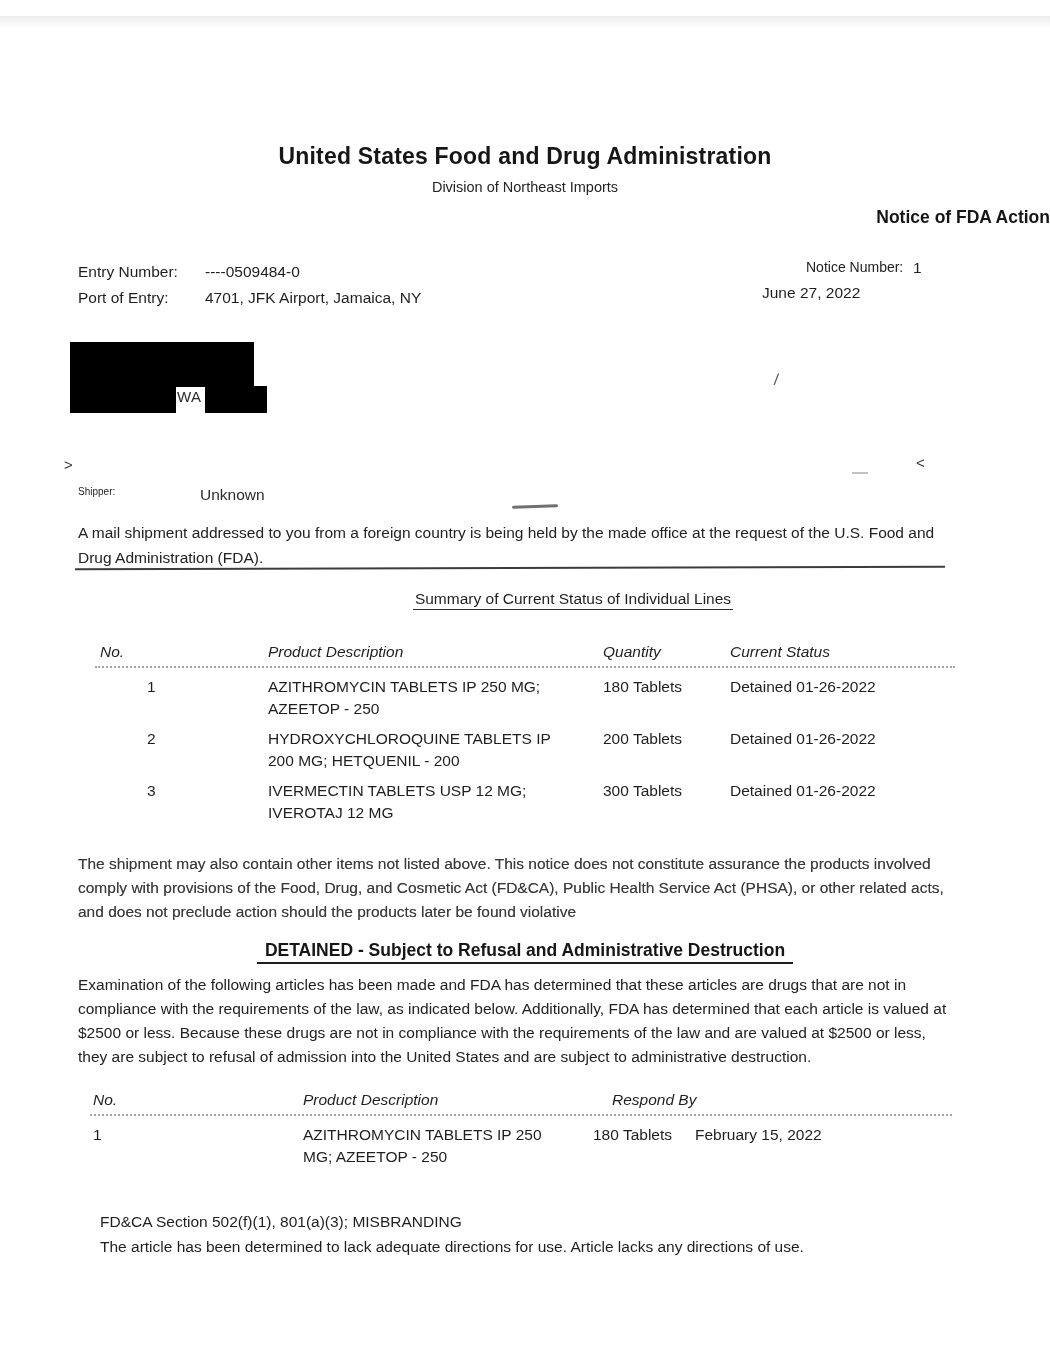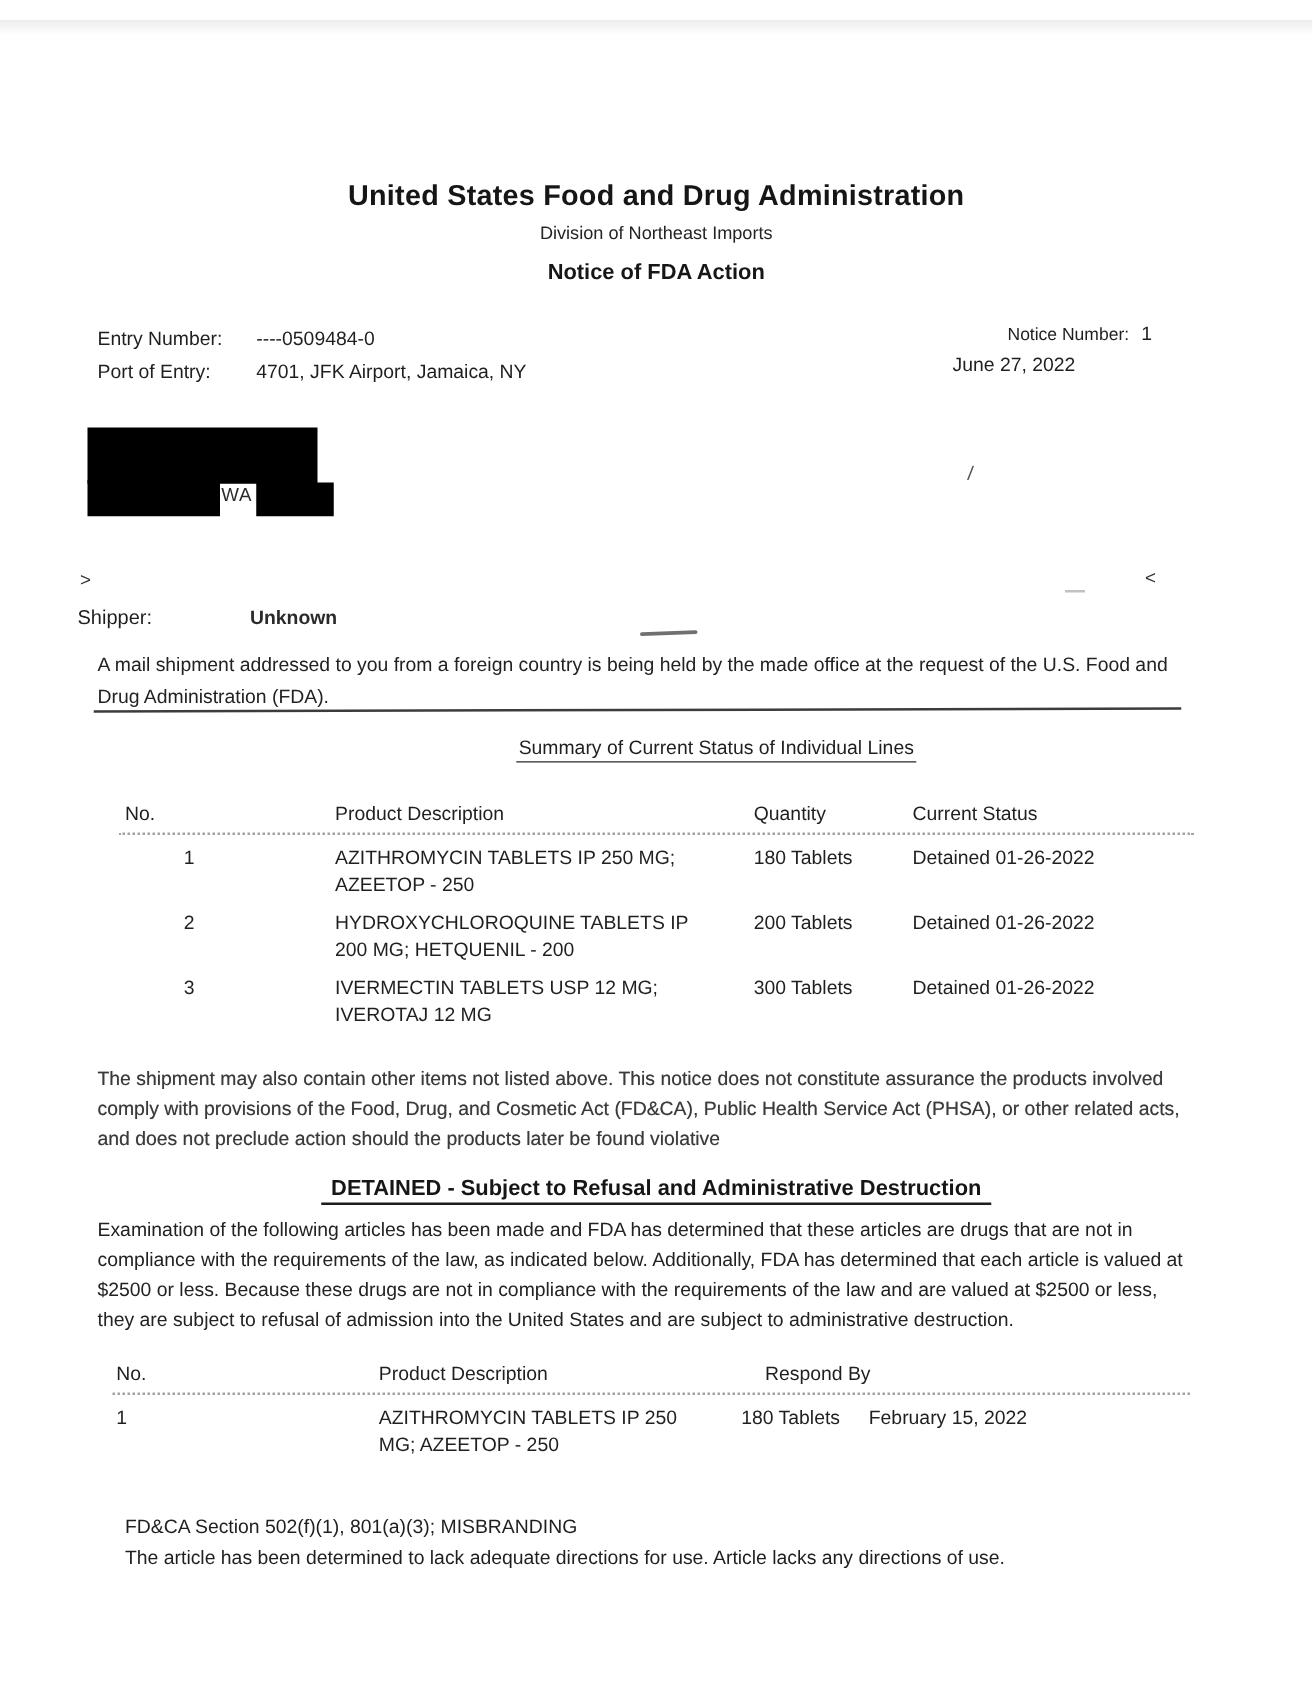--- a/index.html
+++ b/index.html
@@ -8,53 +8,53 @@
     background:#ffffff; overflow:hidden;
     font-family:"Liberation Sans", sans-serif; color:#1f1f1f;
   }
   .abs { position:absolute; }
   .scan-top-shade { top:0; left:0; width:100%; height:12px;
     background:linear-gradient(#ececec,#ffffff); }
 
   .doc-title   { top:127px; left:0; width:100%; text-align:center;
                  font-size:23px; font-weight:bold; letter-spacing:.2px; color:#161616; }
   .doc-sub     { top:163px; left:0; width:100%; text-align:center; font-size:14.5px; color:#242424; }
-  .doc-action  { top:191px; left:0; width:100%; text-align:center; font-size:17.5px; font-weight:bold; color:#161616; }
+  .doc-action  { top:191px; left:0; width:100%; text-align:right; font-size:17.5px; font-weight:bold; color:#161616; }
 
   .meta-left   { top:243px; left:78px; font-size:15.5px; line-height:26px; }
   .meta-left .lbl { display:inline-block; width:127px; }
   .meta-right-lbl  { top:243px; left:806px; font-size:14px; }
   .meta-right-val  { top:243px; left:913px; font-size:15.5px; }
   .meta-right-date { top:268px; left:762px; font-size:15.5px; }
 
   .redact { background:#000; }
   .redact-a { left:70px;  top:326px; width:184px; height:45px; }
   .redact-b { left:70px;  top:368px; width:106px; height:29px; }
   .redact-c { left:205px; top:370px; width:62px;  height:27px; }
   .wa-text  { left:177px; top:372px; font-size:15px; color:#2c2c2c; letter-spacing:.5px; }
 
   .slash-mark  { left:774px; top:355px; font-size:16px; color:#555; transform:rotate(6deg); }
   .caret-left  { left:64px;  top:440px; font-size:15px; color:#333; }
   .caret-right { left:916px; top:438px; font-size:15px; color:#333; }
 
-  .shipper-lbl { left:62px;  top:470px; font-size:16px; }
-  .shipper-val { left:200px; top:470px; font-size:15.5px; color:#2b2b2b;font-weight:bold; }
+  .shipper-lbl { left:78px;  top:470px; font-size:10px; }
+  .shipper-val { left:200px; top:470px; font-size:15.5px; color:#2b2b2b; }
   .smudge-dash { left:512px; top:489px; width:46px; height:3px; background:#707070;
                  border-radius:2px; transform:rotate(-2deg); }
   .smudge-dots { left:852px; top:456px; width:16px; height:2px; background:#c2c2c2; }
 
   .intro-par { left:78px; top:504px; width:862px; font-size:15.5px; line-height:25px; color:#222; }
 
   .rule { left:75px; top:551px; width:870px; height:2px; background:#3c3c3c; transform:rotate(-.15deg); }
 
   .summary-title { top:574px; left:0; width:100%; text-align:center; font-size:15.5px;padding-left:48px; }
   .summary-title span { border-bottom:1.5px solid #2b2b2b; padding:0 2px 1.5px; }
 
   .tbl { font-size:15.5px; }
-  .tbl-hdr  { display:grid; line-height:22px; }
+  .tbl-hdr  { display:grid; line-height:22px;font-style:italic; }
   .tbl-row  { display:grid; line-height:22px; margin-top:6px; }
   .t1 { left:95px; top:625px; width:860px; }
   .t1 .tbl-hdr, .t1 .tbl-row { grid-template-columns:168px 335px 127px 1fr; }
   .t1 .c-no-h  { padding-left:5px; }
   .t1 .c-no    { padding-left:52px; }
   .t1 .c-desc  { padding-left:5px; padding-right:38px; }
   .t1 .c-qty, .t1 .c-status { padding-left:5px; }
   .dotted-sep { border-top:2px dotted #a3a3a3; margin-top:3px; height:0; }
   .tbl-row { margin-top:8px; }
 

